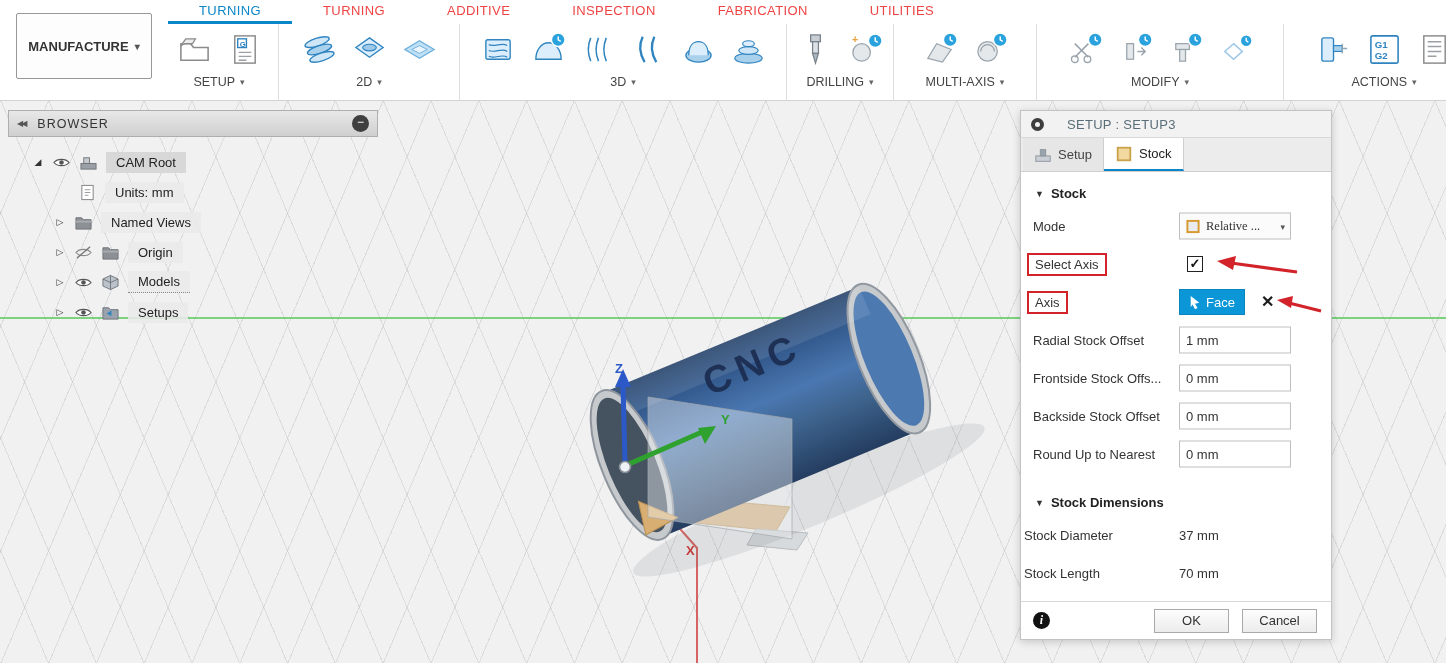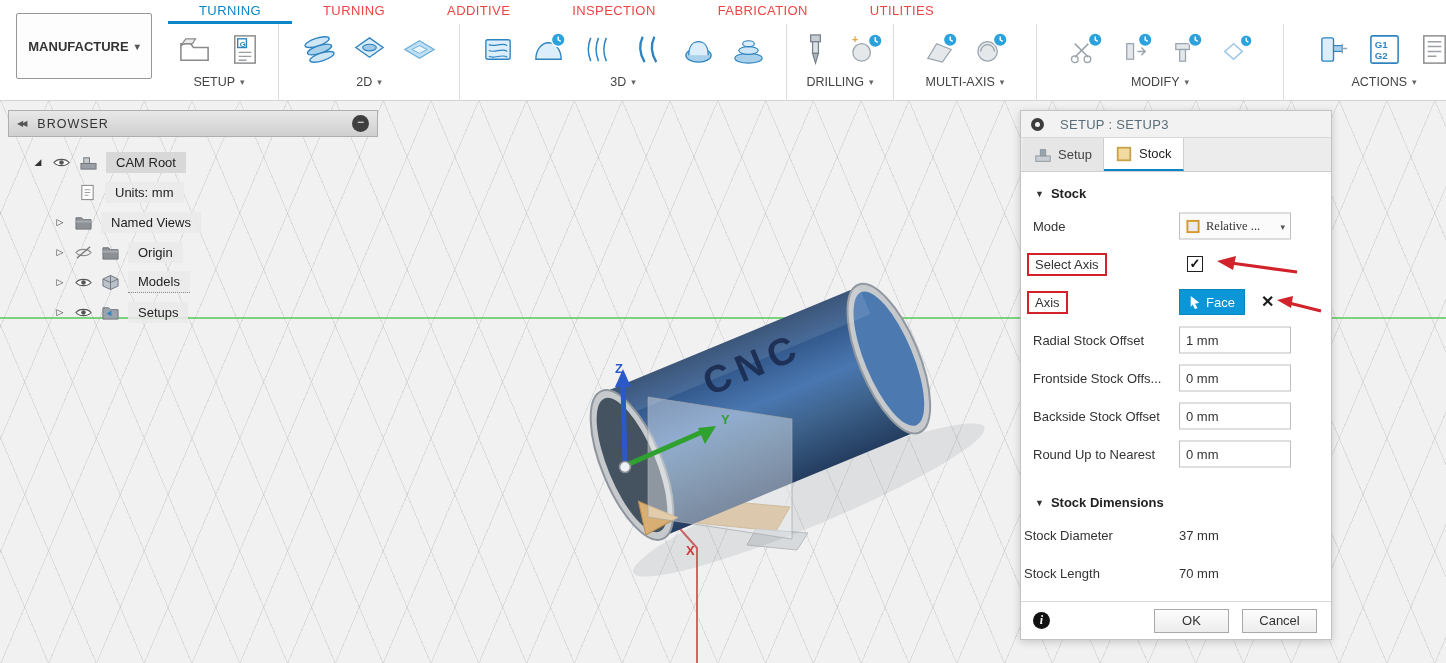--- a/index.html
+++ b/index.html
@@ -44,21 +44,21 @@
   .btree { margin-top:10px; }
   .brow { height:30px; display:flex; align-items:center; gap:8px; cursor:pointer; }
   .brow .tri { width:12px; font-size:9px; color:#333; text-align:center; }
   .blabel { background:rgba(233,233,233,.88); padding:3px 10px; font-size:13px; color:#222; }
   .blabel.sel { background:rgba(214,214,214,.95); }
   .blabel.dotted { border-bottom:1px dotted #8a8a8a; }
   .i16 { width:19px; height:17px; flex:none; }
 
   
   .dialog { position:absolute; left:1020px; top:9px; width:312px; height:530px; background:#fff; border:1px solid #c3c3c3; box-shadow:0 2px 8px rgba(0,0,0,.18); }
-  .dheader { height:27px; background:#f2f2f2; border-bottom:1px solid #d8d8d8; display:flex; align-items:center; padding:0 10px; gap:16px; }
+  .dheader { height:27px; background:#f2f2f2; border-bottom:1px solid #d8d8d8; display:flex; align-items:center; padding:0 10px; gap:23px; }
   .ddot { width:13px; height:13px; border-radius:50%; background:#3d3d3d; position:relative; flex:none; cursor:pointer; }
   .ddot::after { content:""; position:absolute; inset:4px; border-radius:50%; background:#f2f2f2; }
   .dtitle { font-size:13px; color:#5a6e79; letter-spacing:.3px; }
   .dtabs { height:34px; background:#ececec; border-bottom:1px solid #cfcfcf; display:flex; align-items:stretch; padding-left:2px; }
   .dtab { display:flex; align-items:center; gap:6px; padding:0 11px; font-size:13px; color:#444; background:#e6e6e6; border-right:1px solid #cfcfcf; cursor:pointer; }
   .dtab.active { background:#fff; border-bottom:2px solid #0b86c8; color:#222; }
   .dtab svg { width:18px; height:18px; }
   .dsection { padding:14px 0 6px 14px; font-weight:bold; font-size:13px; color:#222; display:flex; align-items:center; gap:7px; cursor:pointer; }
   .dsection .tri { font-size:9px; color:#333; }
   .drow { position:relative; height:38px; display:flex; align-items:center; padding-left:12px; font-size:13px; color:#333; }

